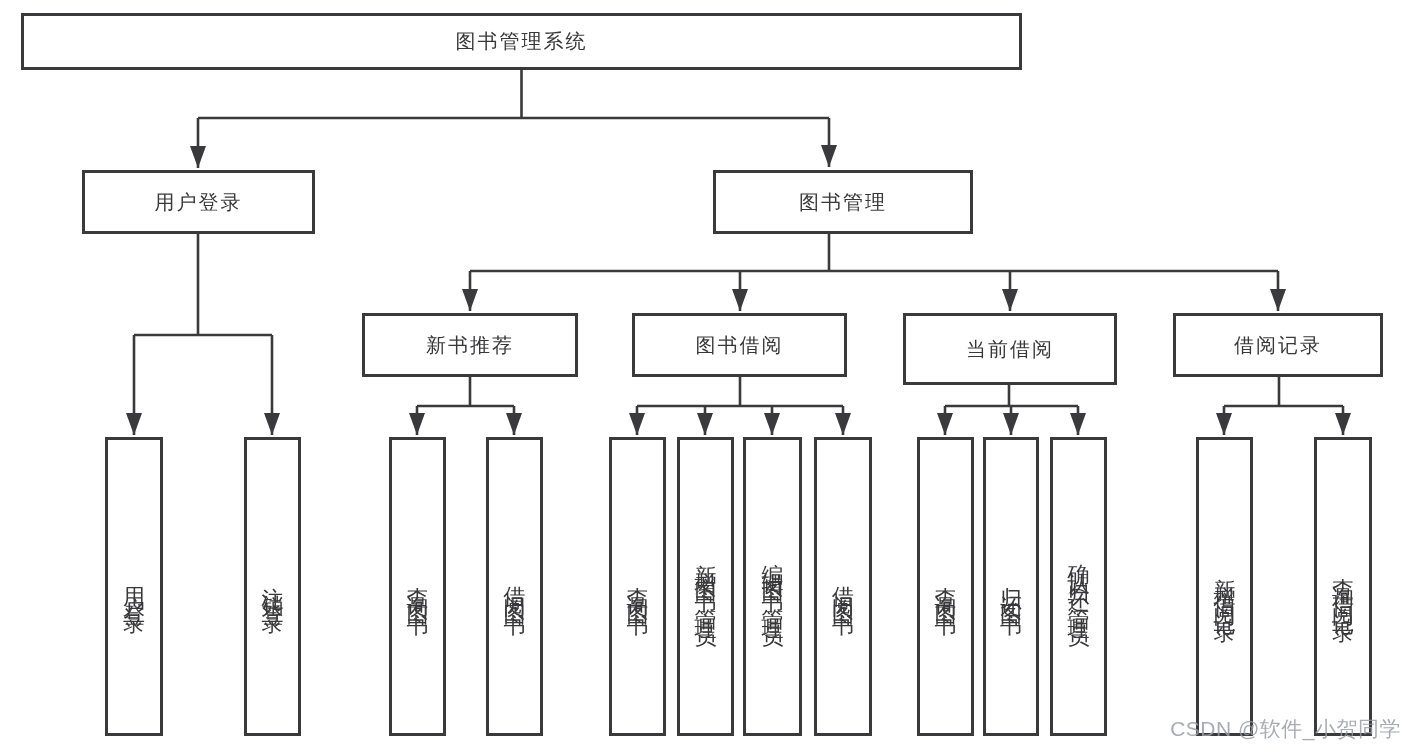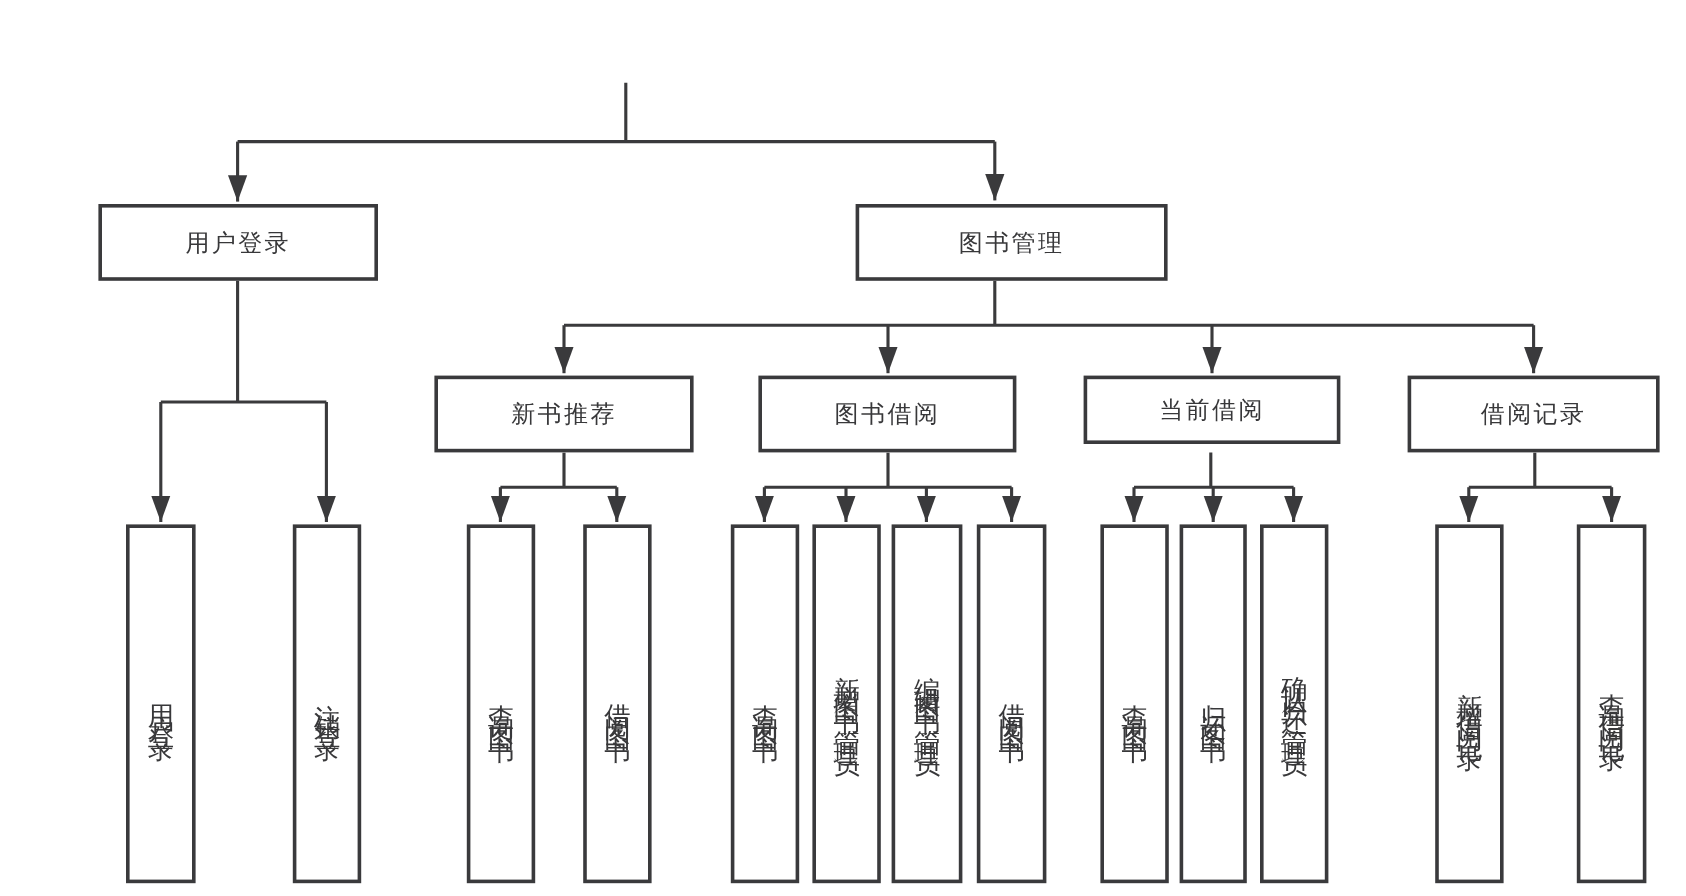--- a/index.html
+++ b/index.html
@@ -81,35 +81,38 @@
       <line x1="945" y1="406" x2="945" y2="435" marker-end="url(#arr)"></line>
       <line x1="1011" y1="406" x2="1011" y2="435" marker-end="url(#arr)"></line>
       <line x1="1078" y1="406" x2="1078" y2="435" marker-end="url(#arr)"></line>
 
       <path d="M1279,377 L1279,406 M1224,406 L1343,406"></path>
       <line x1="1224" y1="406" x2="1224" y2="435" marker-end="url(#arr)"></line>
       <line x1="1343" y1="406" x2="1343" y2="435" marker-end="url(#arr)"></line>
     </g>
   </svg>
 
+  <div class="box h" style="left:21px;top:13px;width:1001px;height:57px;">
+    <span>图书管理系统</span>
+  </div>
 
   <div class="box h" style="left:82px;top:170px;width:233px;height:64px;">
     <span>用户登录</span>
   </div>
   <div class="box h" style="left:713px;top:170px;width:260px;height:64px;">
     <span>图书管理</span>
   </div>
 
   <div class="box h" style="left:362px;top:313px;width:216px;height:64px;">
     <span>新书推荐</span>
   </div>
   <div class="box h" style="left:632px;top:313px;width:215px;height:64px;">
     <span>图书借阅</span>
   </div>
-  <div class="box h" style="left:903px;top:313px;width:214px;height:57px;">
+  <div class="box h" style="left:903px;top:313px;width:214px;height:72px;">
     <span>当前借阅</span>
   </div>
   <div class="box h" style="left:1173px;top:313px;width:210px;height:64px;">
     <span>借阅记录</span>
   </div>
 
   <div class="box leaf" style="left:105px;width:58px;">
     <span class="vtxt">用户登录</span>
   </div>
   <div class="box leaf" style="left:244px;width:57px;">
@@ -146,14 +149,15 @@
     <span class="vtxt">确认归还（管理员）</span>
   </div>
 
   <div class="box leaf" style="left:1196px;width:57px;">
     <span class="vtxt">新增借阅记录</span>
   </div>
   <div class="box leaf" style="left:1314px;width:58px;">
     <span class="vtxt">查询借阅记录</span>
   </div>
 
+  <div class="watermark">CSDN @软件_小贺同学</div>
 
 </div>
 
 </body></html>

